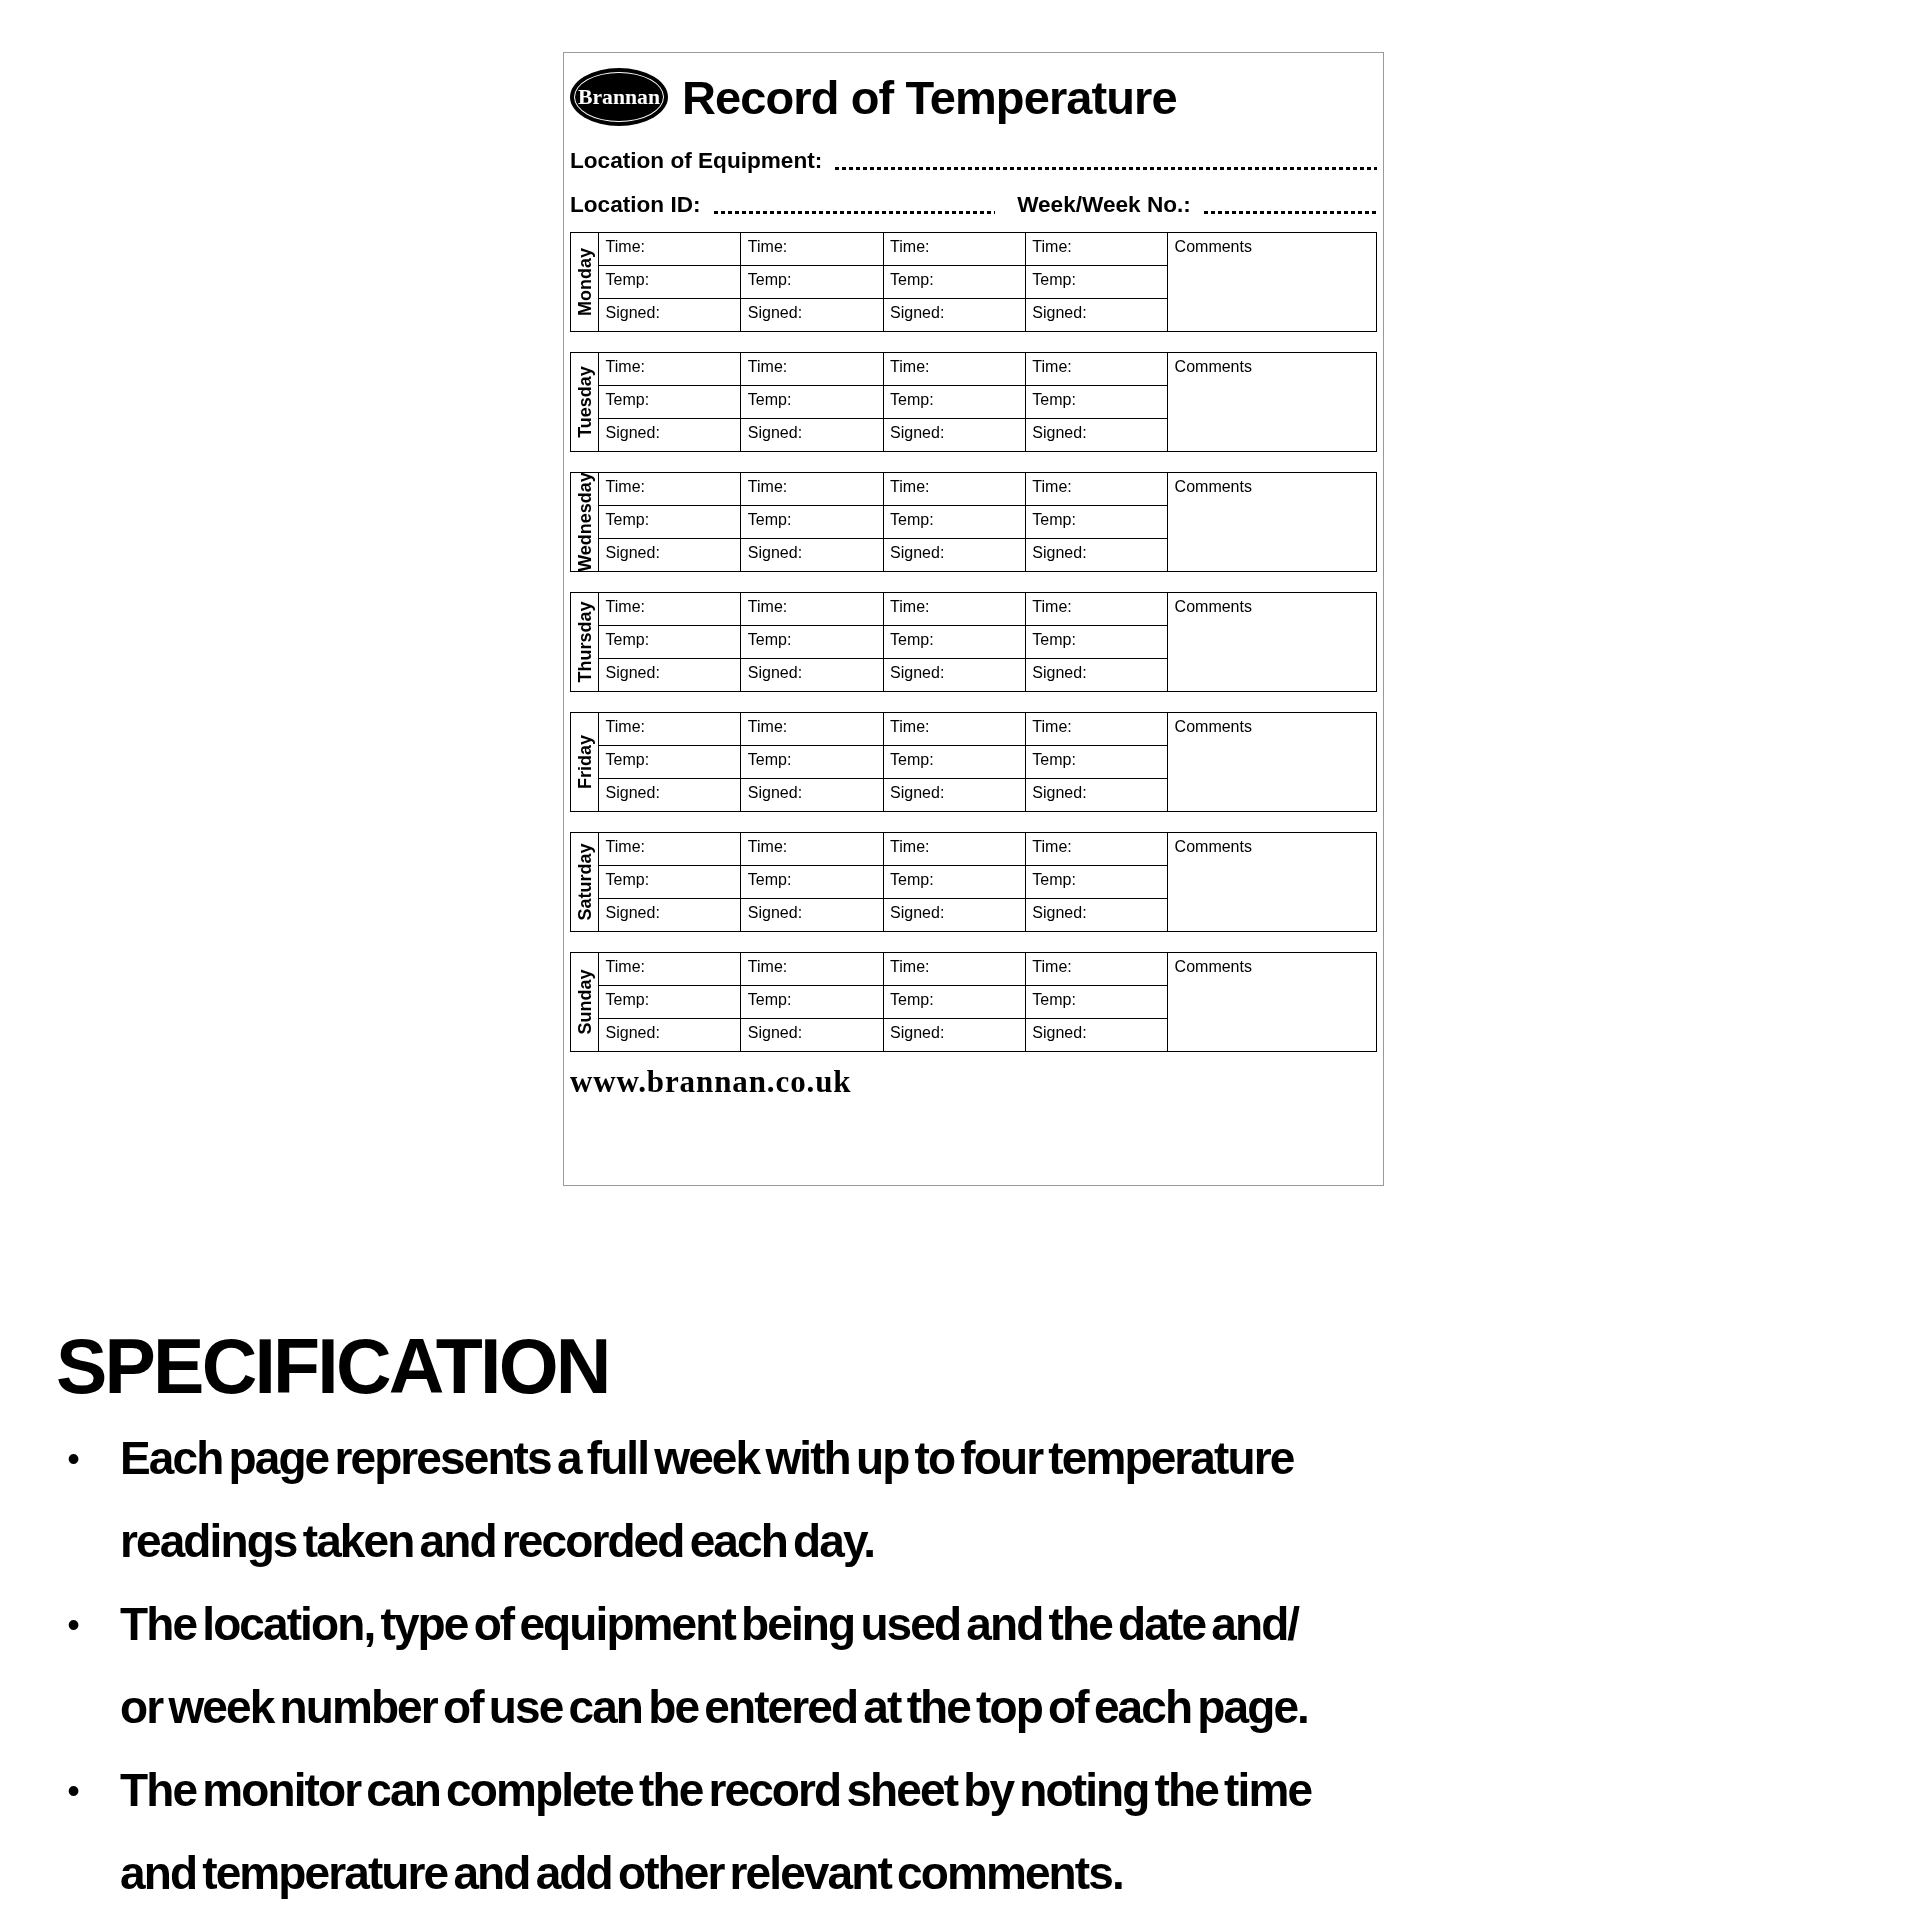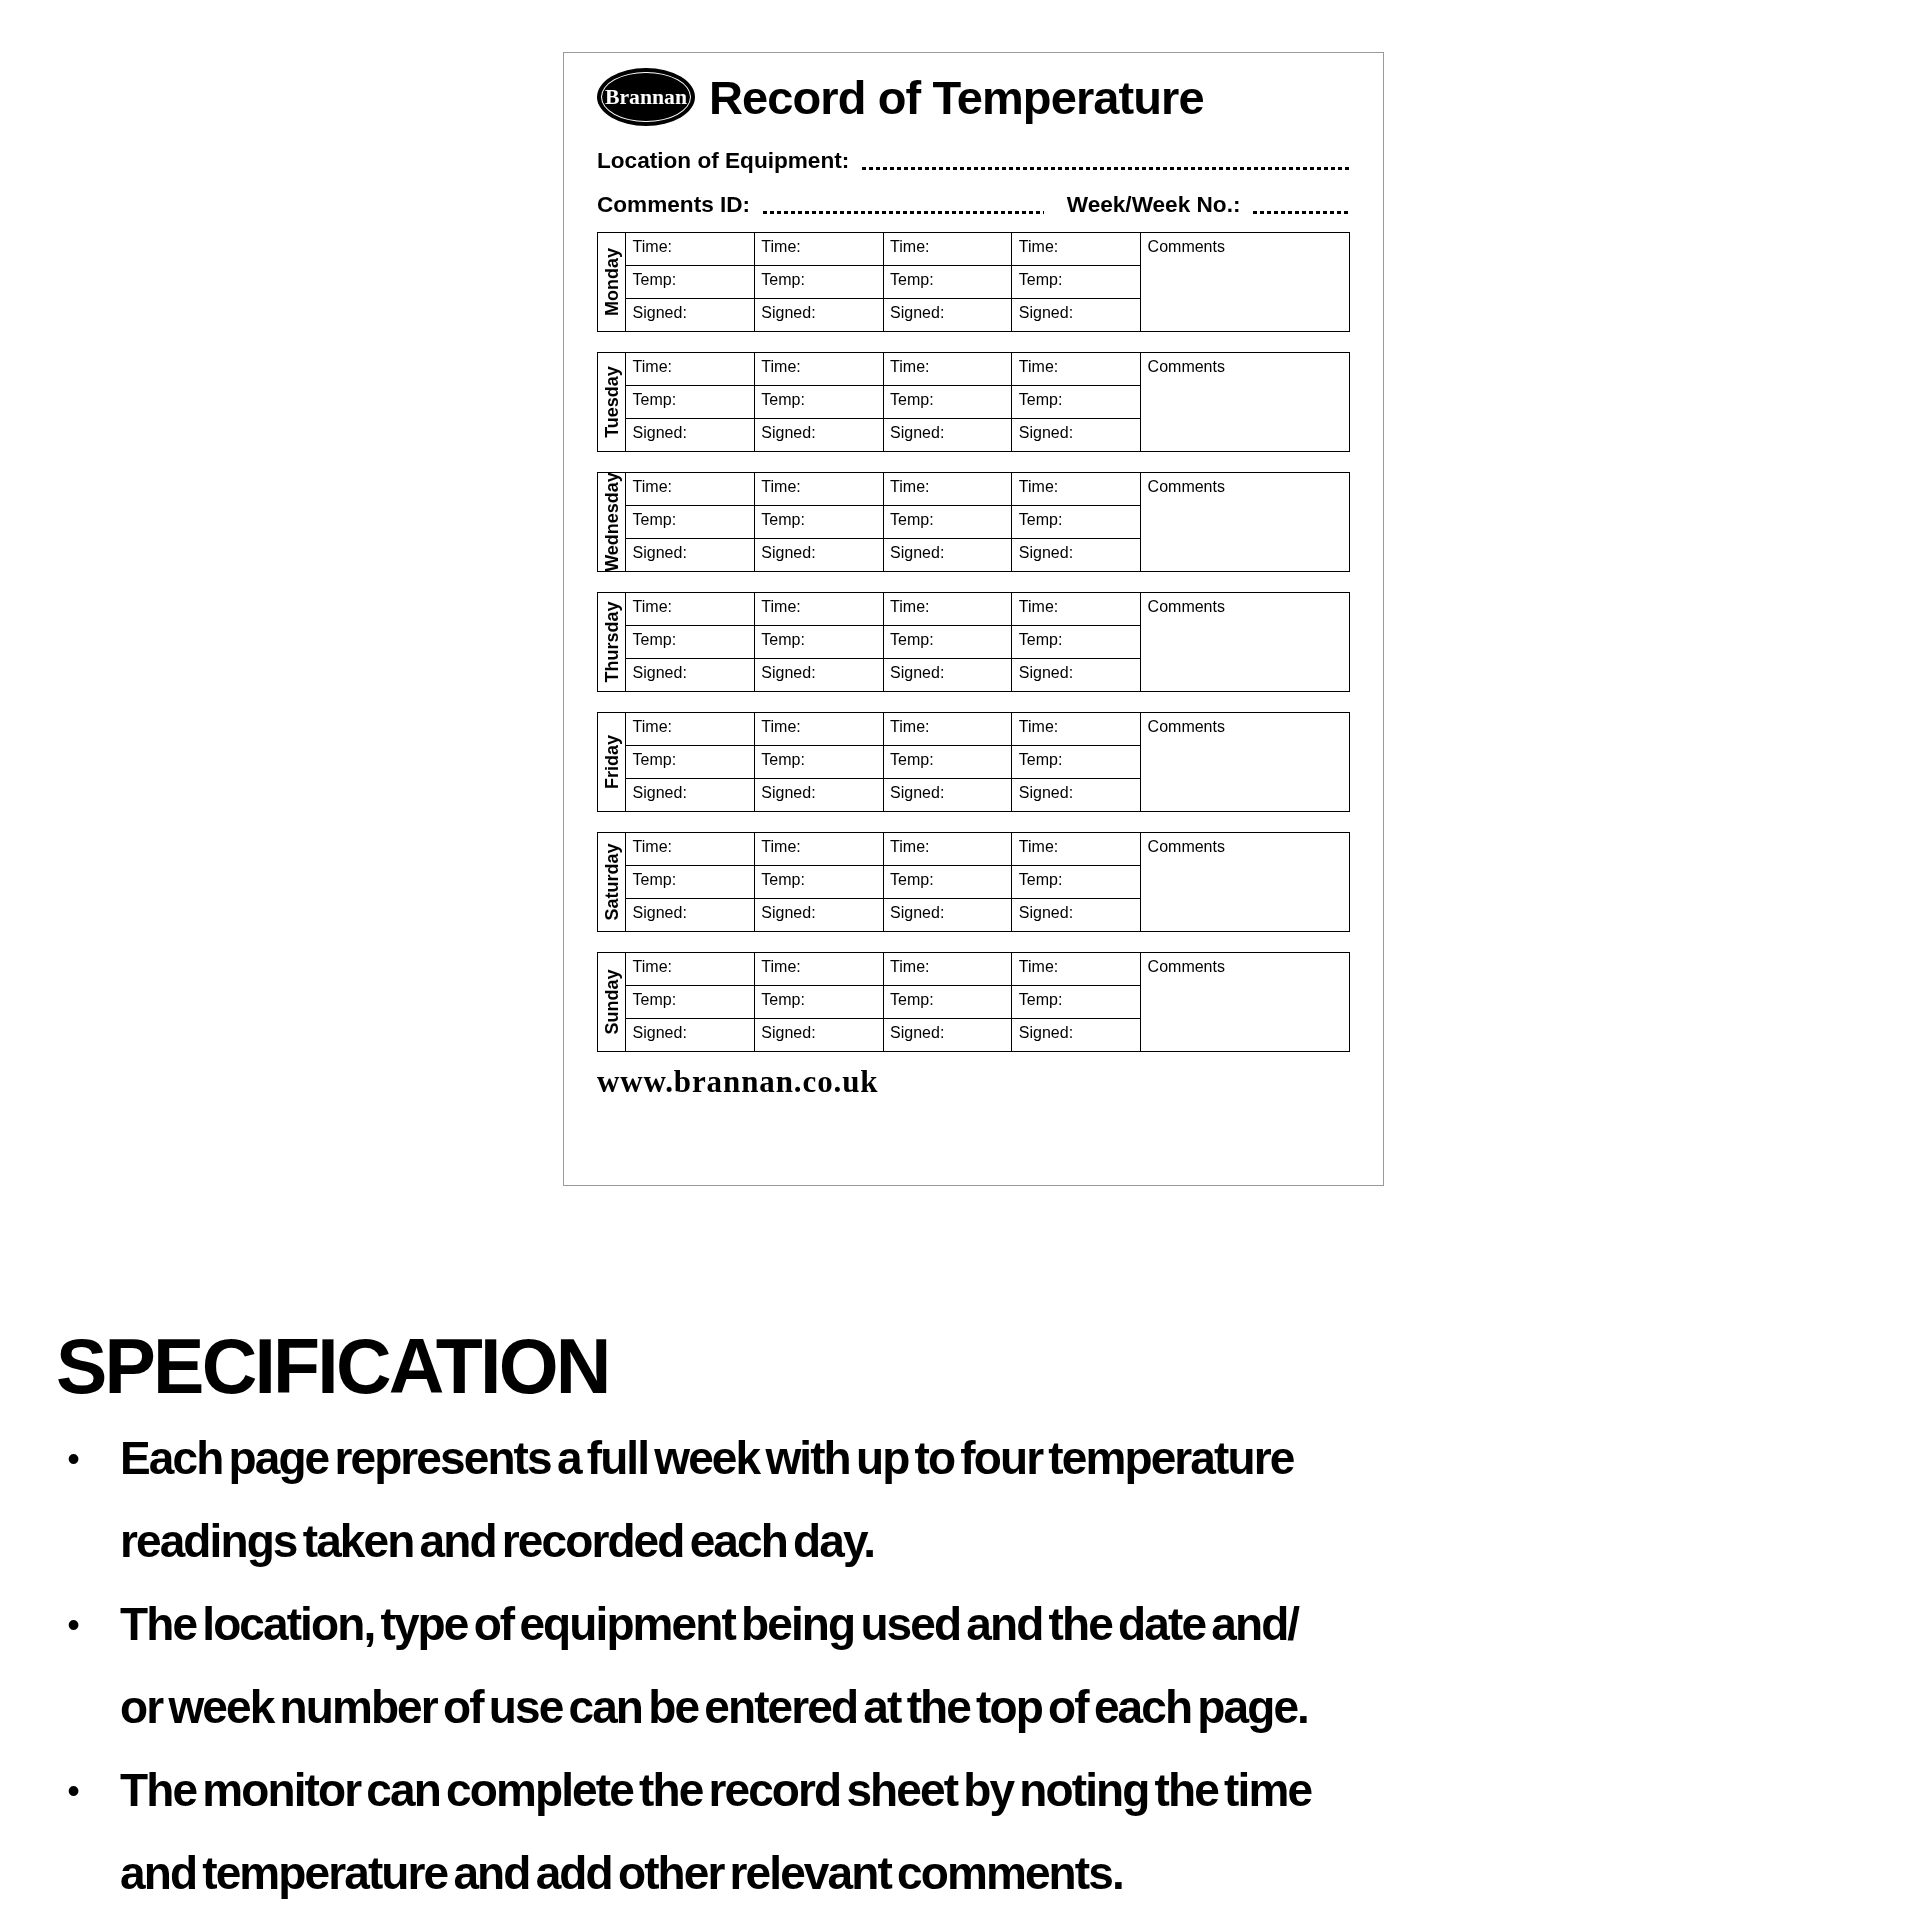--- a/index.html
+++ b/index.html
@@ -13,21 +13,21 @@
   }
 
   
   .sheet{
     position:absolute;
     left:563px;top:52px;
     width:821px;height:1134px;
     background:#fff;
     border:0.9px solid #9a9a9a;
     box-sizing:border-box;
-    padding:0 33px;
+    padding:0 6px;
   }
   .sheet-header{
     display:flex;align-items:center;
     margin-top:15px;height:58px;
   }
   .logo{
     position:relative;
     width:98px;height:58px;
     background:#000;
     border-radius:50%;
@@ -174,21 +174,21 @@
       </div>
       <h1 class="form-title">Record of Temperature</h1>
     </div>
 
     <div class="field-row">
       <span class="lbl">Location of Equipment:</span>
       <span class="leader grow"></span>
     </div>
 
     <div class="field-row row-equipment">
-      <span class="lbl">Comments ID:</span>
+      <span class="lbl">Location ID:</span>
       <span class="leader w-equip"></span>
       <span class="lbl mid">Week/Week No.:</span>
       <span class="leader grow"></span>
     </div>
 
     <div class="day-tables" id="day-tables">
         <table class="day-table">
           <colgroup>
             <col style="width: 28px;">
             <col>

